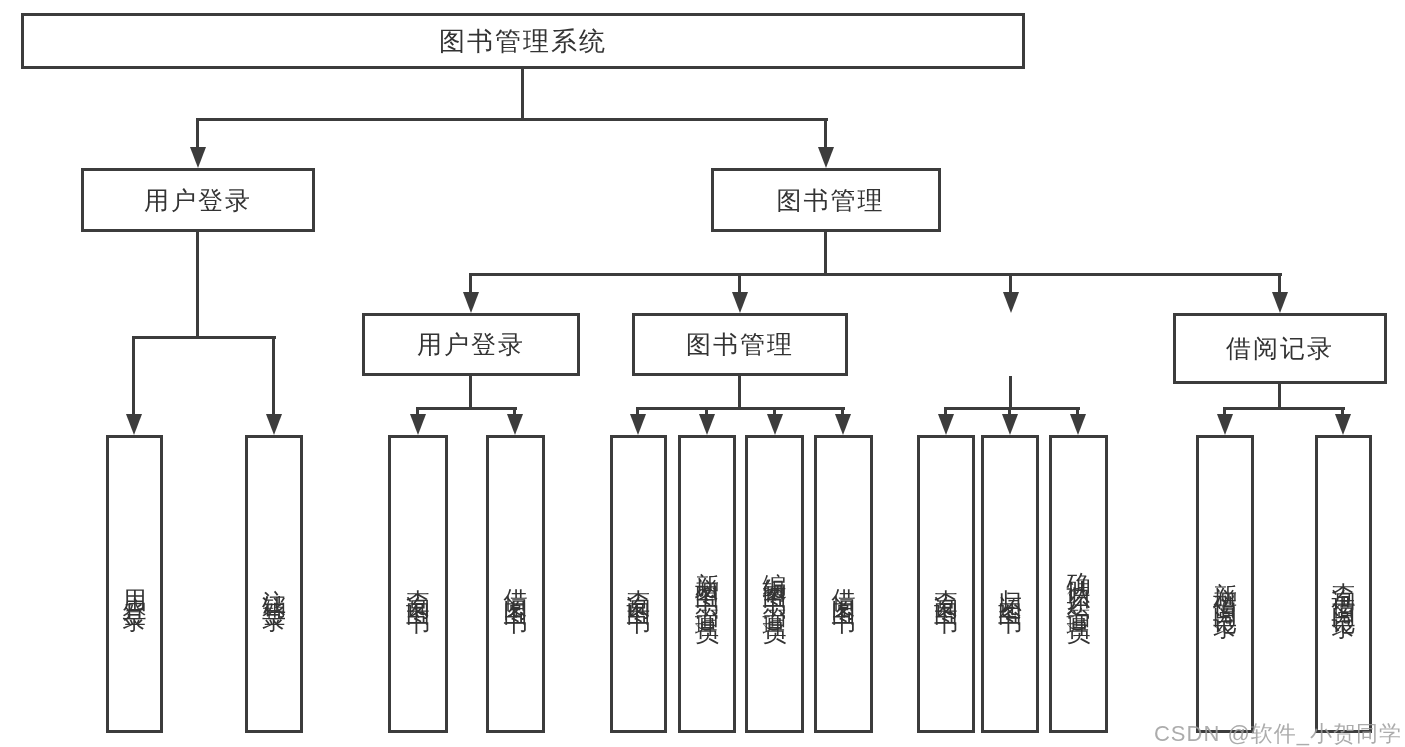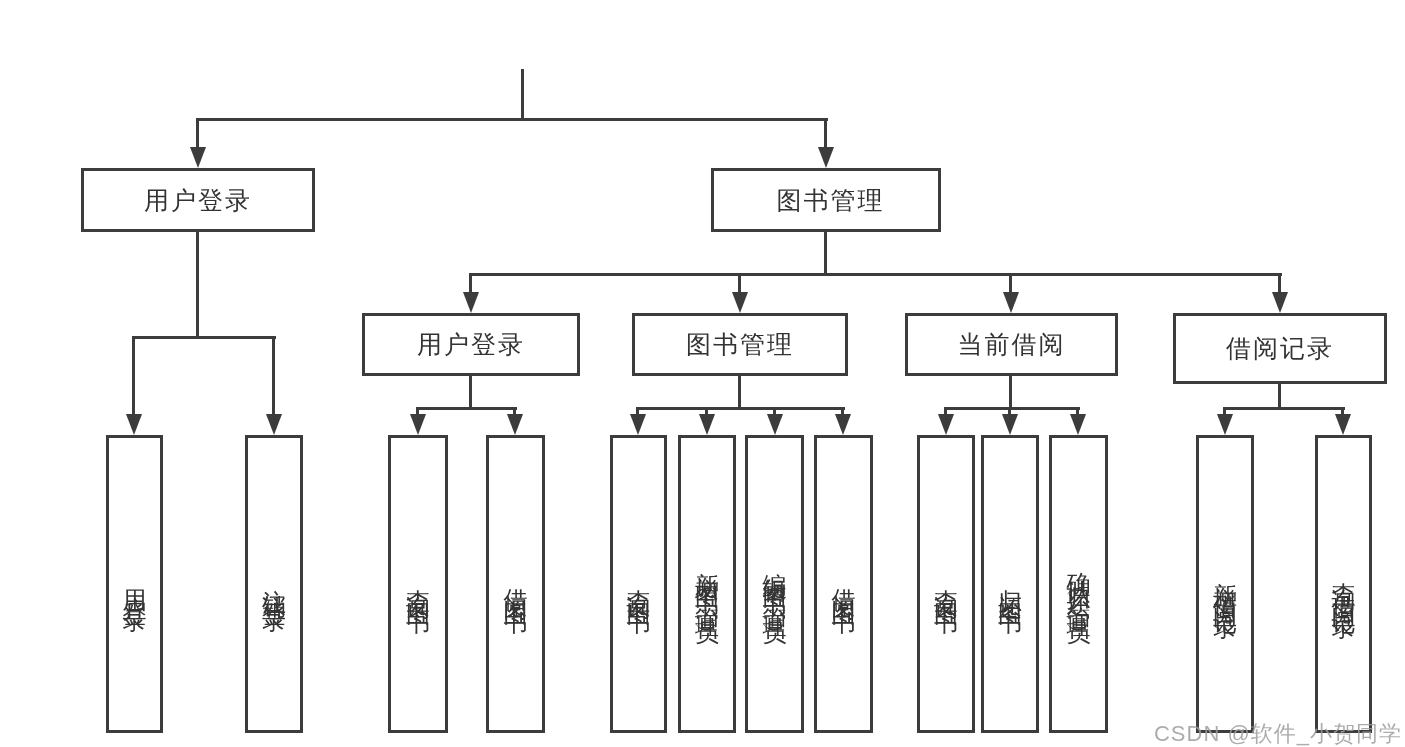--- a/index.html
+++ b/index.html
@@ -60,20 +60,23 @@
     letter-spacing:1px;
     z-index:3;
     opacity:0.85;
   }
 </style>
 </head>
 <body>
 
 <div id="stage">
 
+  <div class="box root" style="left:21px; top:13px; width:1004px; height:56px;">
+    <span>图书管理系统</span>
+  </div>
 
   <div class="vline" style="left:521px; top:69px; height:49px;"></div>
   <div class="hline" style="left:196px; top:118px; width:632px;"></div>
   <div class="vline" style="left:196px; top:118px; height:30px;"></div>
   <div class="arrowhead" style="left:190px; top:147px;"></div>
   <div class="vline" style="left:824px; top:118px; height:30px;"></div>
   <div class="arrowhead" style="left:818px; top:147px;"></div>
 
   <div class="box" style="left:81px; top:168px; width:234px; height:64px;">
     <span>用户登录</span>
@@ -98,23 +101,20 @@
   <div class="vline" style="left:1009px; top:273px; height:20px;"></div>
   <div class="arrowhead" style="left:1003px; top:292px;"></div>
   <div class="vline" style="left:1278px; top:273px; height:20px;"></div>
   <div class="arrowhead" style="left:1272px; top:292px;"></div>
 
   <div class="box" style="left:362px; top:313px; width:218px; height:63px;">
     <span>用户登录</span>
   </div>
   <div class="box" style="left:632px; top:313px; width:216px; height:63px;">
     <span>图书管理</span>
-  </div>
-  <div class="box" style="left:905px; top:313px; width:213px; height:63px;">
-    <span>当前借阅</span>
   </div>
   <div class="box" style="left:1173px; top:313px; width:214px; height:71px;">
     <span>借阅记录</span>
   </div>
 
   <div class="vline" style="left:469px; top:376px; height:34px;"></div>
   <div class="hline" style="left:416px; top:407px; width:101px;"></div>
   <div class="vline" style="left:416px; top:407px; height:10px;"></div>
   <div class="arrowhead" style="left:410px; top:414px;"></div>
   <div class="vline" style="left:513px; top:407px; height:10px;"></div>

